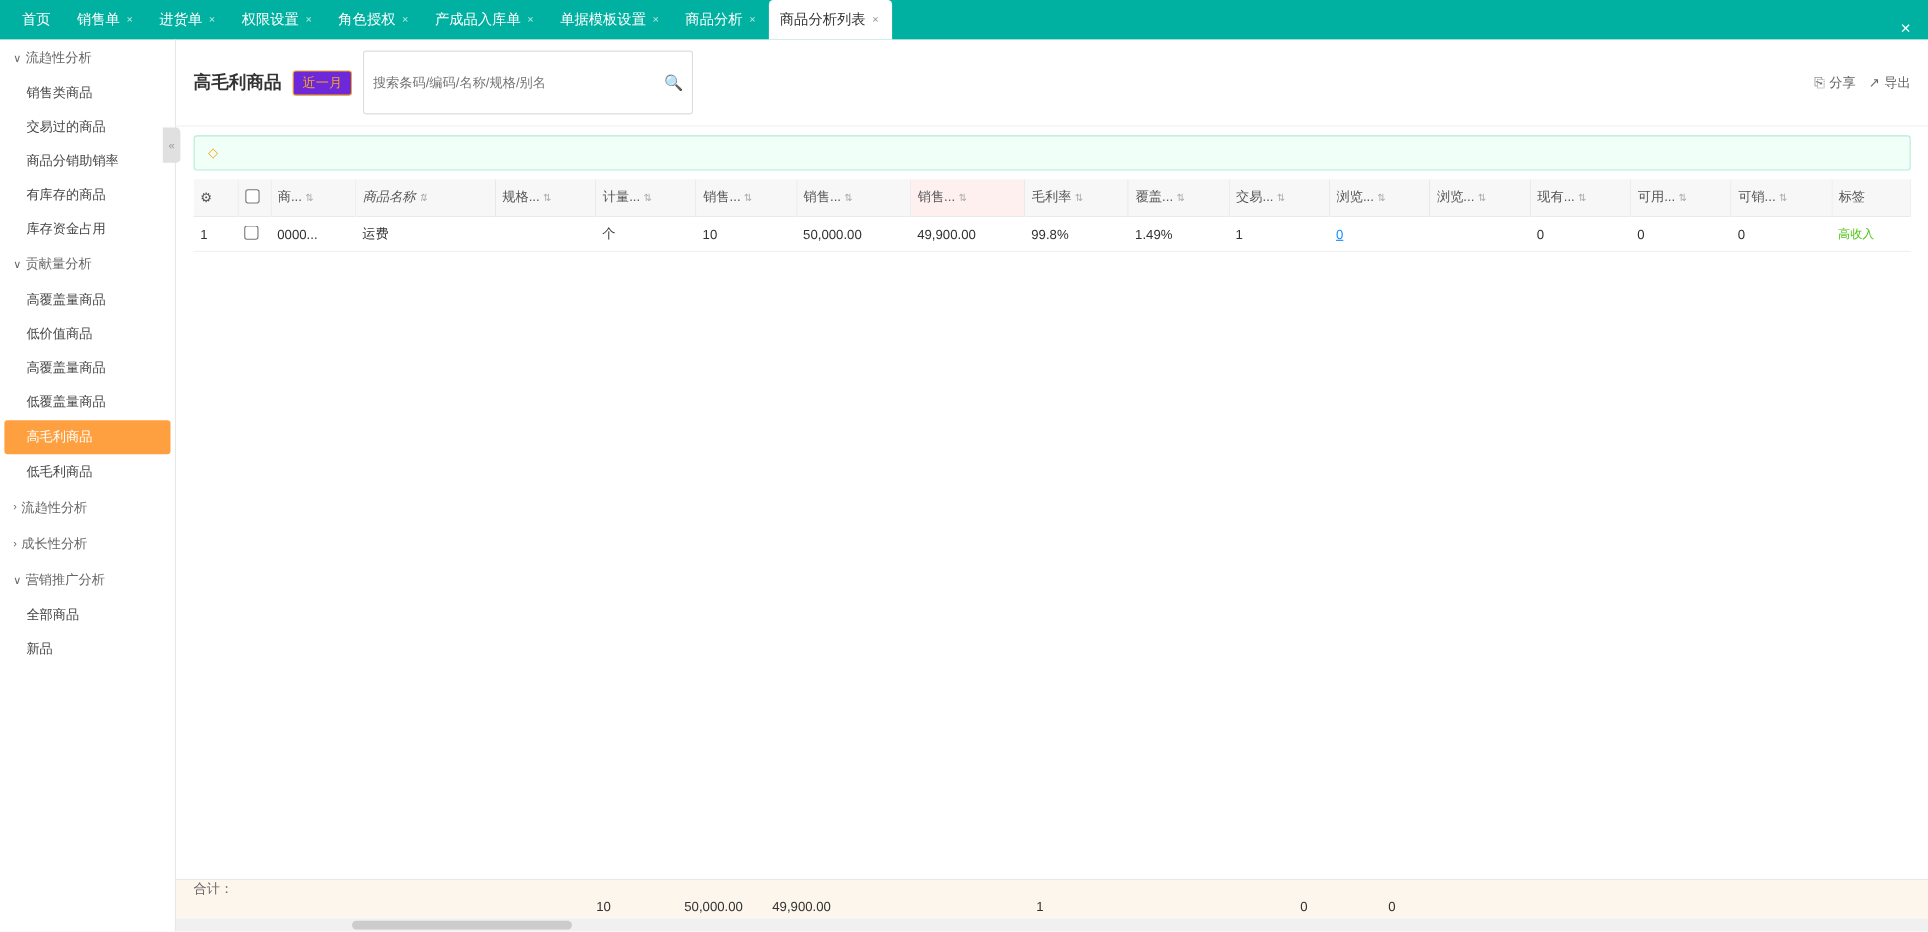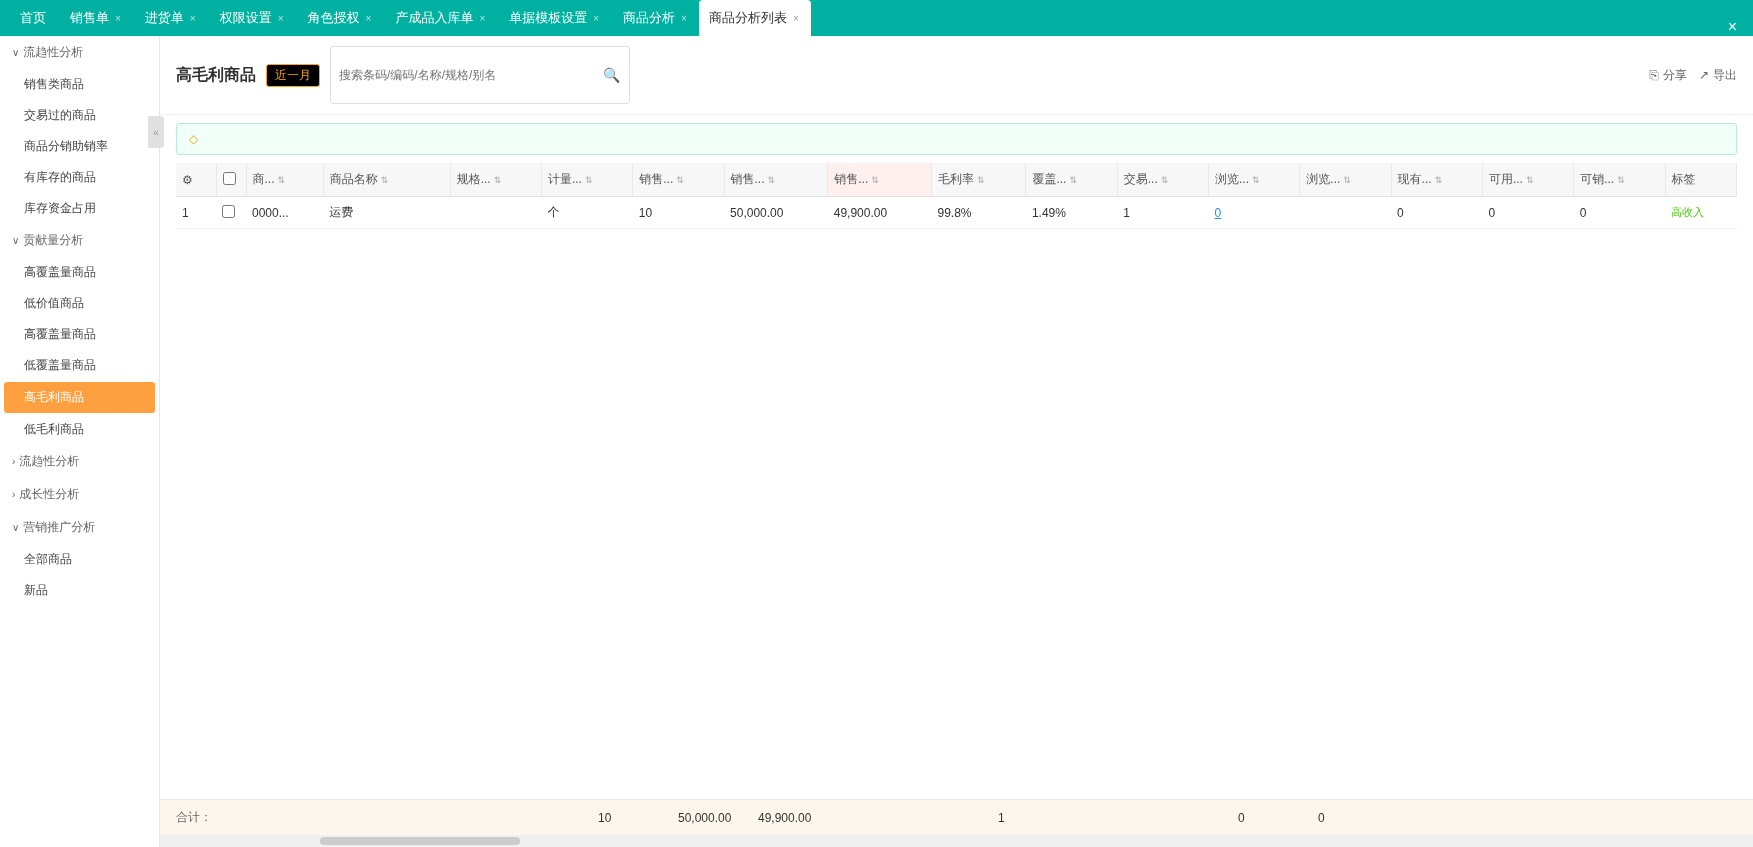--- a/index.html
+++ b/index.html
@@ -95,21 +95,21 @@
       padding: 10px 16px;
       border-bottom: 1px solid #f0f0f0;
       gap: 10px;
     }
     .content-title {
       font-size: 16px;
       font-weight: bold;
       color: #333;
     }
     .filter-btn {
-      background: #000000;
+      background: #6d28d9;
       color: #f5a623;
       border: 1px solid #f5a623;
       border-radius: 3px;
       padding: 2px 8px;
       font-size: 12px;
       cursor: pointer;
     }
     .search-box {
       display: flex;
       align-items: center;
@@ -195,25 +195,25 @@
     }
     .tag-high { color: #52c41a; font-size: 11px; }
     .link-cell { color: #1890ff; text-decoration: underline; cursor: pointer; }
 
     
     .footer-bar {
       height: 36px;
       background: #fdf6ec;
       border-top: 1px solid #e8e8e8;
       display: flex;
-      align-items: center;
       padding: 0 16px;
       font-size: 12px;
       color: #333;
       flex-shrink: 0;
+      flex-direction: column;
     }
     .footer-bar .total-label { margin-right: 20px; color: #666; }
     .footer-cells {
       display: flex;
       flex: 1;
     }
     .footer-cell {
       padding: 0 6px;
       min-width: 80px;
     }
@@ -387,21 +387,21 @@
             </th>
             <th style="width:30px;">
               <input type="checkbox" style="">
             </th>
             <th>
               <div class="col-header">
                 <span>商...</span>
                 <span class="sort-icon">⇅</span>
               </div>
             </th>
-            <th style="min-width:80px;">
+            <th style="min-width:80px;font-style:italic;">
               <div class="col-header">
                 <span>商品名称</span>
                 <span class="sort-icon">⇅</span>
               </div>
             </th>
             <th>
               <div class="col-header">
                 <span>规格...</span>
                 <span class="sort-icon">⇅</span>
               </div>

